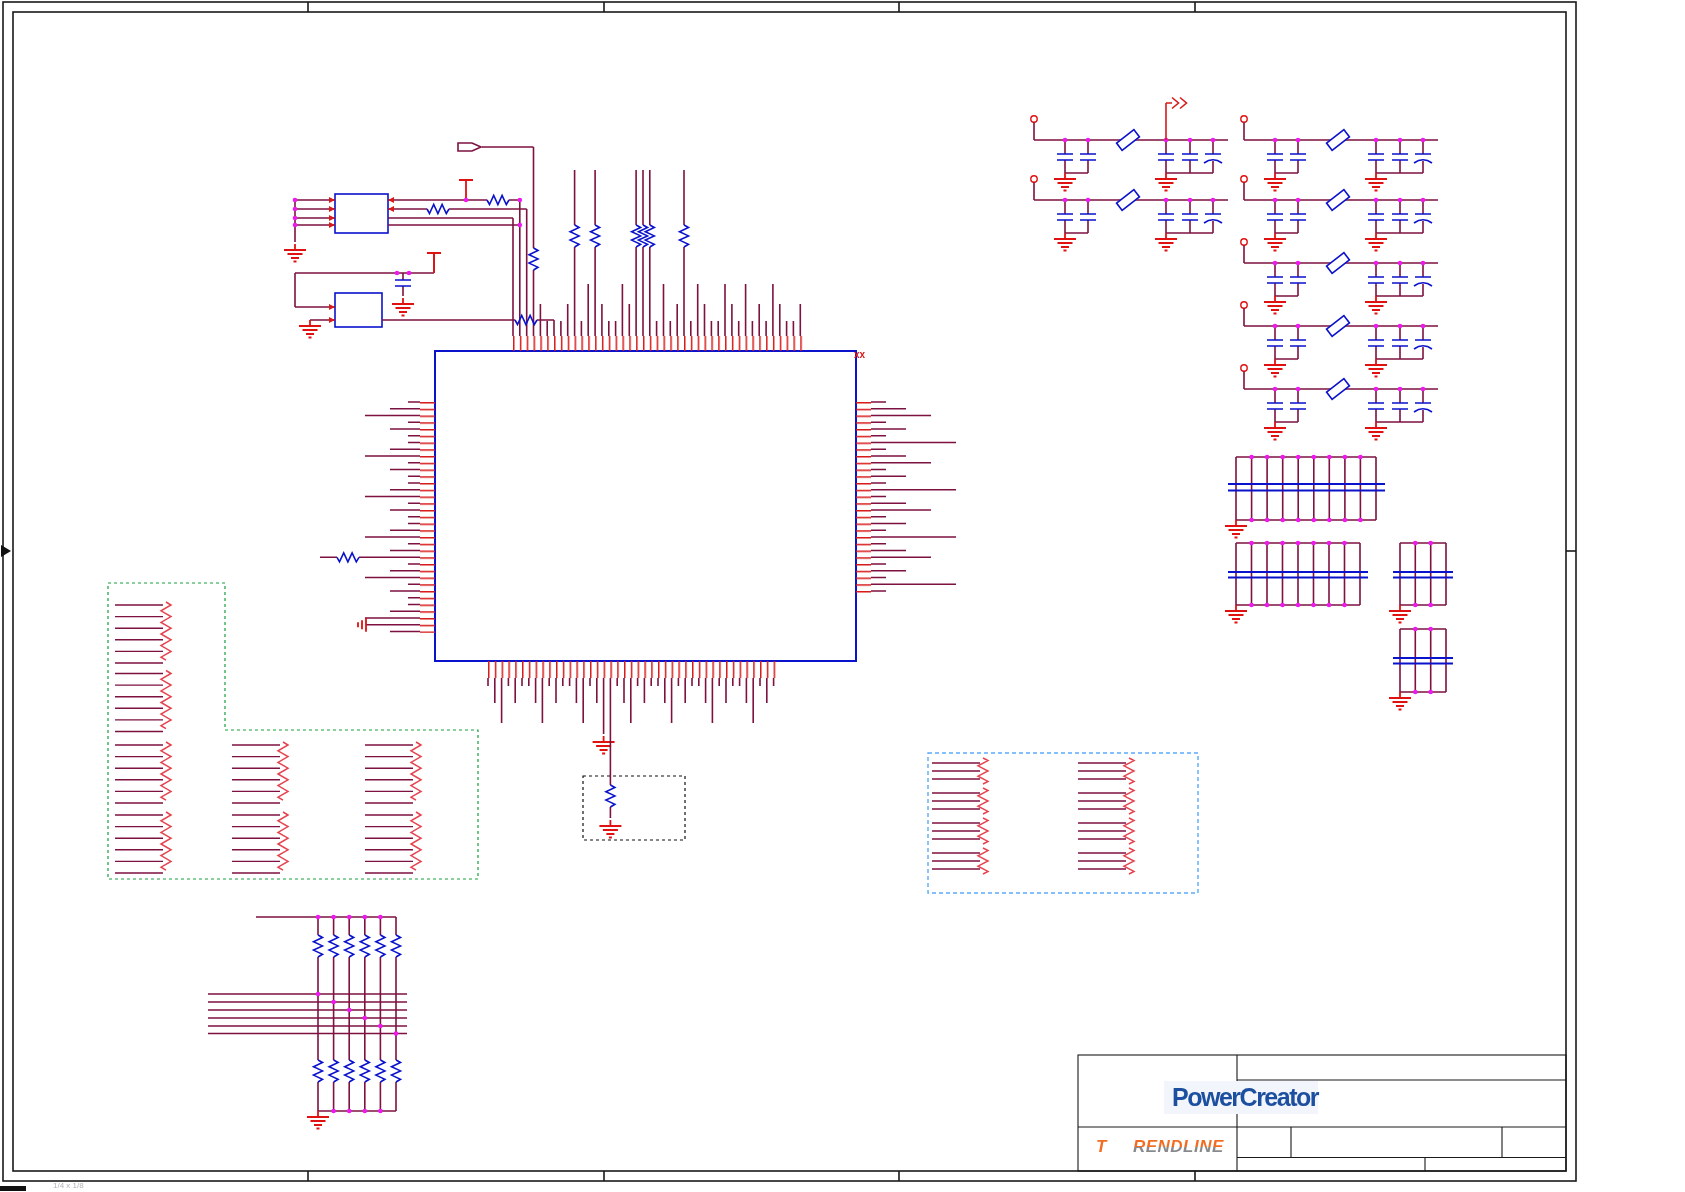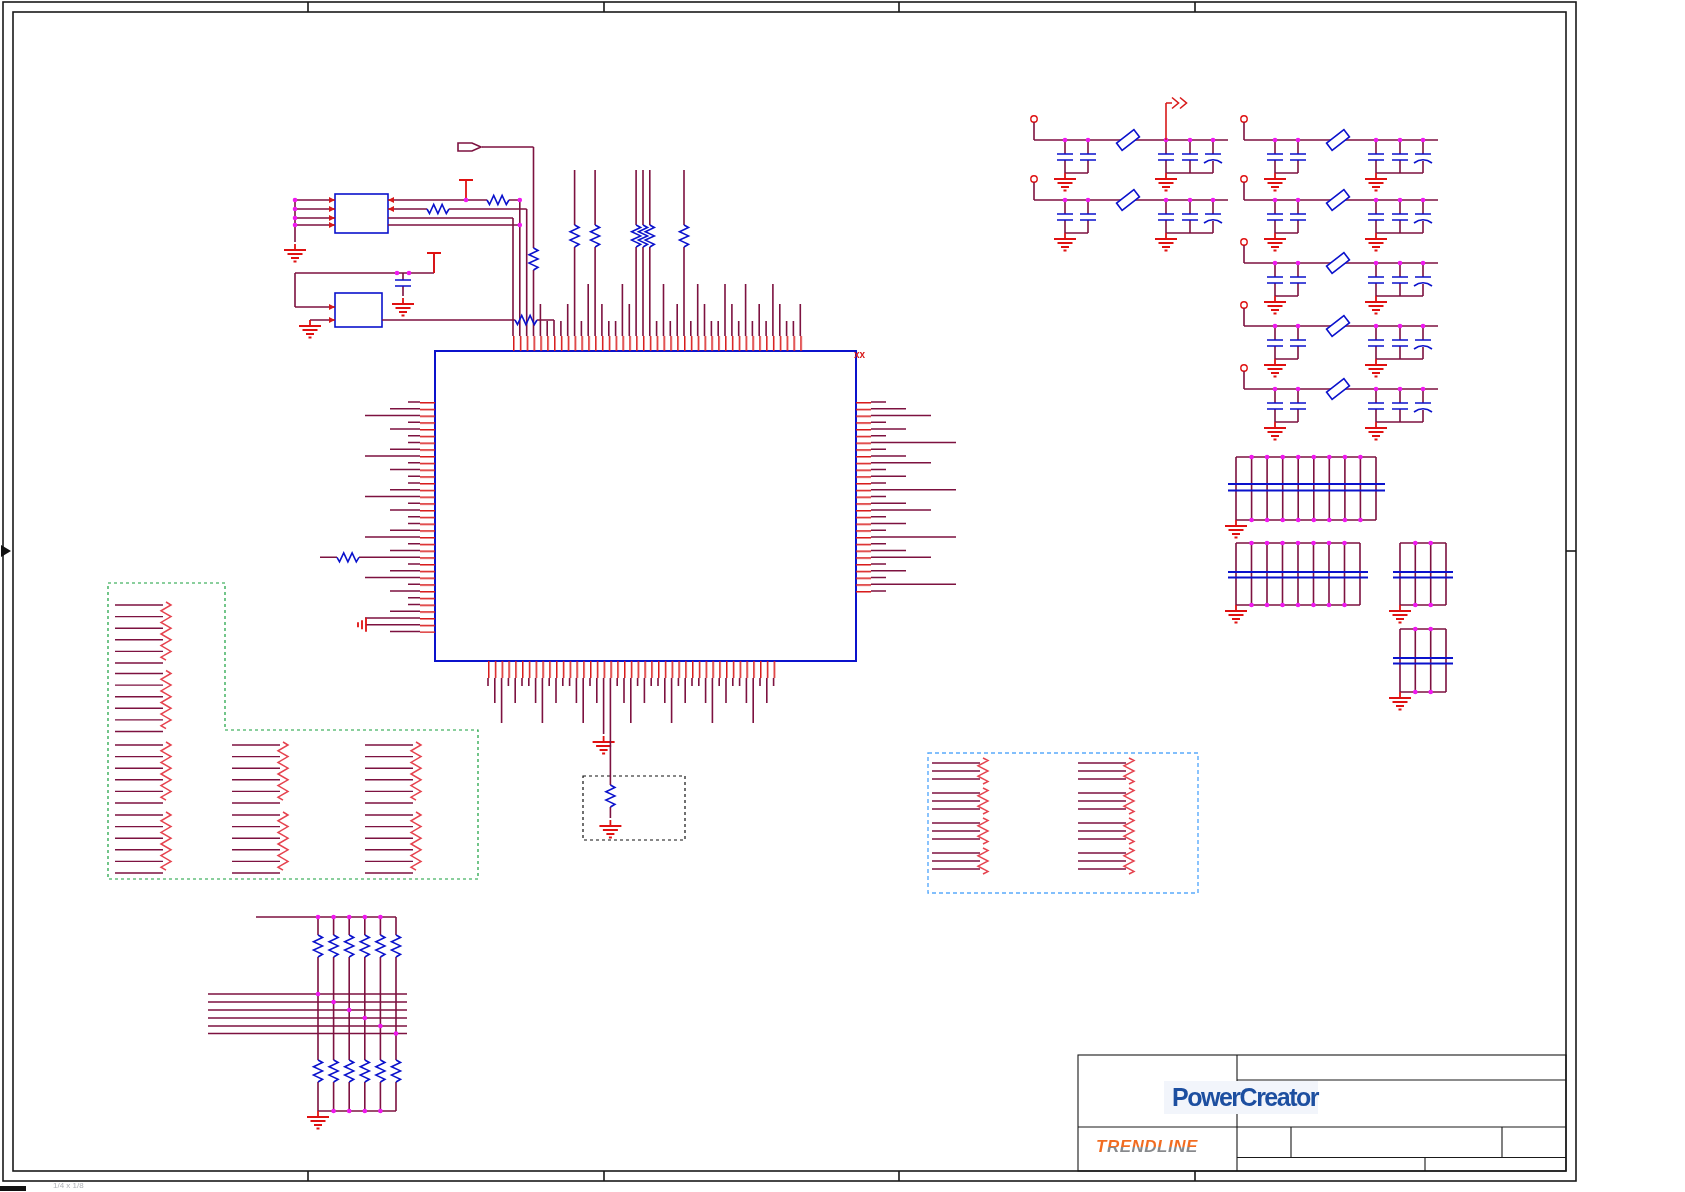--- a/index.html
+++ b/index.html
@@ -27,21 +27,21 @@
   .blkd{stroke:#111;stroke-width:1.2;fill:none;stroke-dasharray:3 3}
 
   
   .pclogo{position:absolute;left:1124px;top:1081px;width:154px;height:33px;
           background:var(--logo-bg);display:flex;align-items:center;justify-content:flex-end;
           font-weight:bold;font-size:25px;letter-spacing:-1.5px;color:var(--logo-blue);margin-left:40px;}
   .tllogo{position:absolute;left:1096px;top:1136px;width:132px;height:22px;
           display:flex;align-items:center;font-weight:bold;font-style:italic;
           font-size:17px;letter-spacing:.5px;}
   .tl-init{color:var(--logo-orange);}
-  .tl-rest{color:var(--logo-gray);}
+  .tl-rest{color:var(--logo-gray);margin-left:26px;}
   @supports (-webkit-background-clip:text){
     .tl-rest{background:linear-gradient(var(--logo-orange) 50%, var(--logo-gray) 50%);
              -webkit-background-clip:text;background-clip:text;color:transparent;}
   }
   .xxmark{position:absolute;left:854px;top:350px;color:var(--pin);font-size:10px;font-weight:bold;line-height:10px;}
   .footbar{position:absolute;left:0px;top:1186px;width:26px;height:5px;background:#111;}
   .footnote{position:absolute;left:53px;top:1181px;font-size:8px;color:#b0b3b8;}
 </style>
 </head>
 <body>

